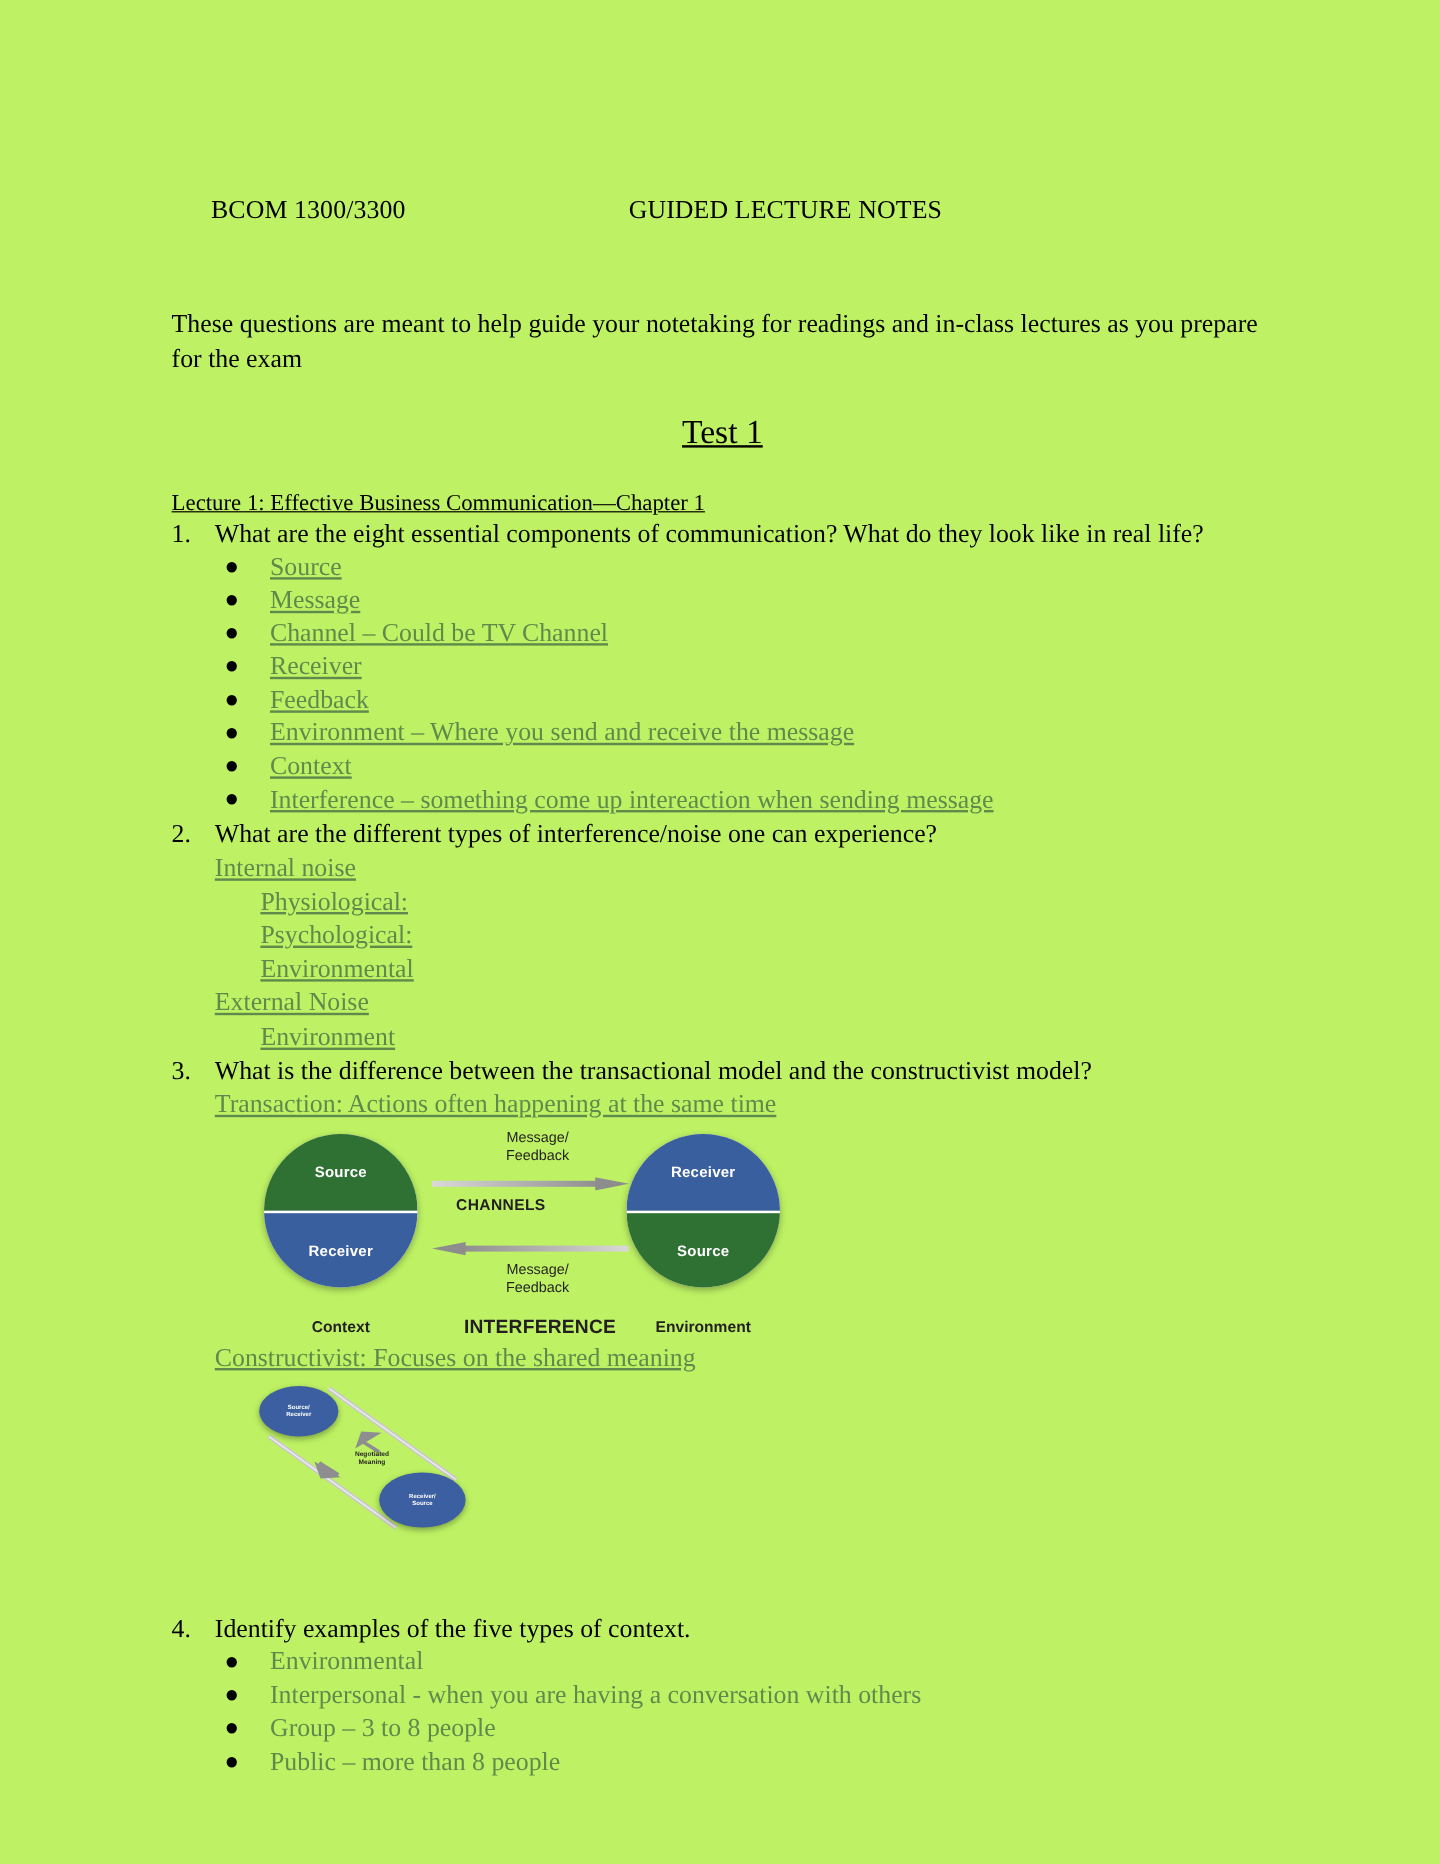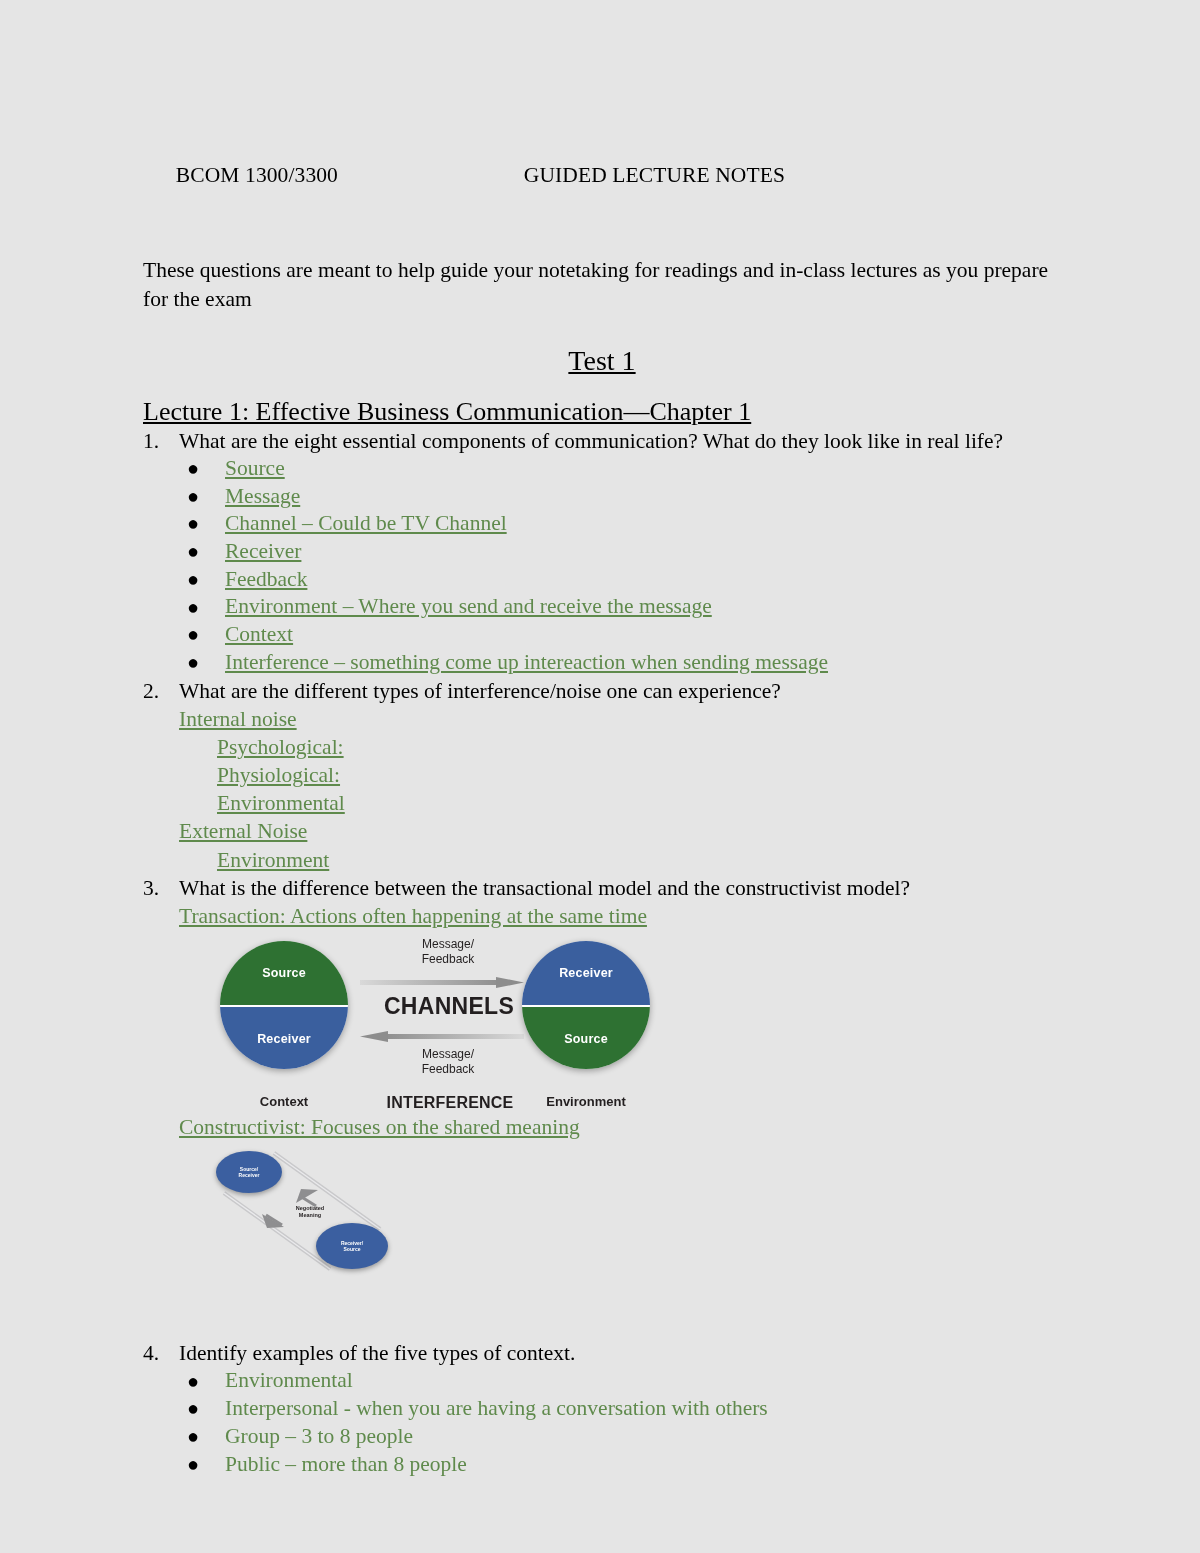--- a/index.html
+++ b/index.html
@@ -8,21 +8,21 @@
     background: #ffffff;
   }
   body {
     font-family: "Liberation Serif", "DejaVu Serif", serif;
     color: #000000;
   }
   .page {
     position: relative;
     width: 1200px;
     height: 1553px;
-    background: #e5e5e5;
+    background: #bef264;
     overflow: hidden;
   }
   .doc {
     position: absolute;
     left: 143px;
     top: 138px;
     width: 920px;
   }
 
   
@@ -43,22 +43,22 @@
 
   .test-title {
     text-align: center;
     font-size: 28px;
     margin-top: 30px;
     width: 918px;
   }
   .test-title span { text-decoration: underline; }
 
   .lecture-head {
-    font-size: 26px;
-    margin-top: 20px;
+    font-size: 19px;
+    margin-top: 32px;
   }
   .lecture-head span { text-decoration: underline; }
 
   
   ol.qlist {
     list-style: none;
     margin: 0;
     padding: 0;
     font-size: 21.5px;
   }
@@ -158,22 +158,22 @@
     width: 120px;
   }
   .mf-top    { left: 176px; top: 2px; }
   .mf-bottom { left: 176px; top: 112px; }
 
   .channels-label {
     position: absolute;
     left: 168px;
     top: 56px;
     width: 138px;
-    text-align: center;
-    font-size: 23px;
+    text-align: left;
+    font-size: 13px;
     font-weight: bold;
     color: #231f20;
     letter-spacing: 0.3px;
   }
 
   .arrow {
     position: absolute;
     height: 11px;
     width: 164px;
   }
@@ -269,22 +269,22 @@
           <li><span class="bullet">●</span><span class="btext">Environment – Where you send and receive the message</span></li>
           <li><span class="bullet">●</span><span class="btext">Context</span></li>
           <li><span class="bullet">●</span><span class="btext">Interference – something come up intereaction when sending message</span></li>
         </ul>
       </li>
 
       <li>
         <span class="num">2.</span>
         <span class="qtext">What are the different types of interference/noise one can experience?</span>
         <div class="ans">Internal noise</div>
+        <div class="ans indent">Physiological:</div>
         <div class="ans indent">Psychological:</div>
-        <div class="ans indent">Physiological:</div>
         <div class="ans indent">Environmental</div>
         <div class="ans">External Noise</div>
         <div class="ans indent">Environment</div>
       </li>
 
       <li>
         <span class="num">3.</span>
         <span class="qtext">What is the difference between the transactional model and the constructivist model?</span>
 
         <div class="ans u">Transaction:  Actions often happening at the same time</div>

